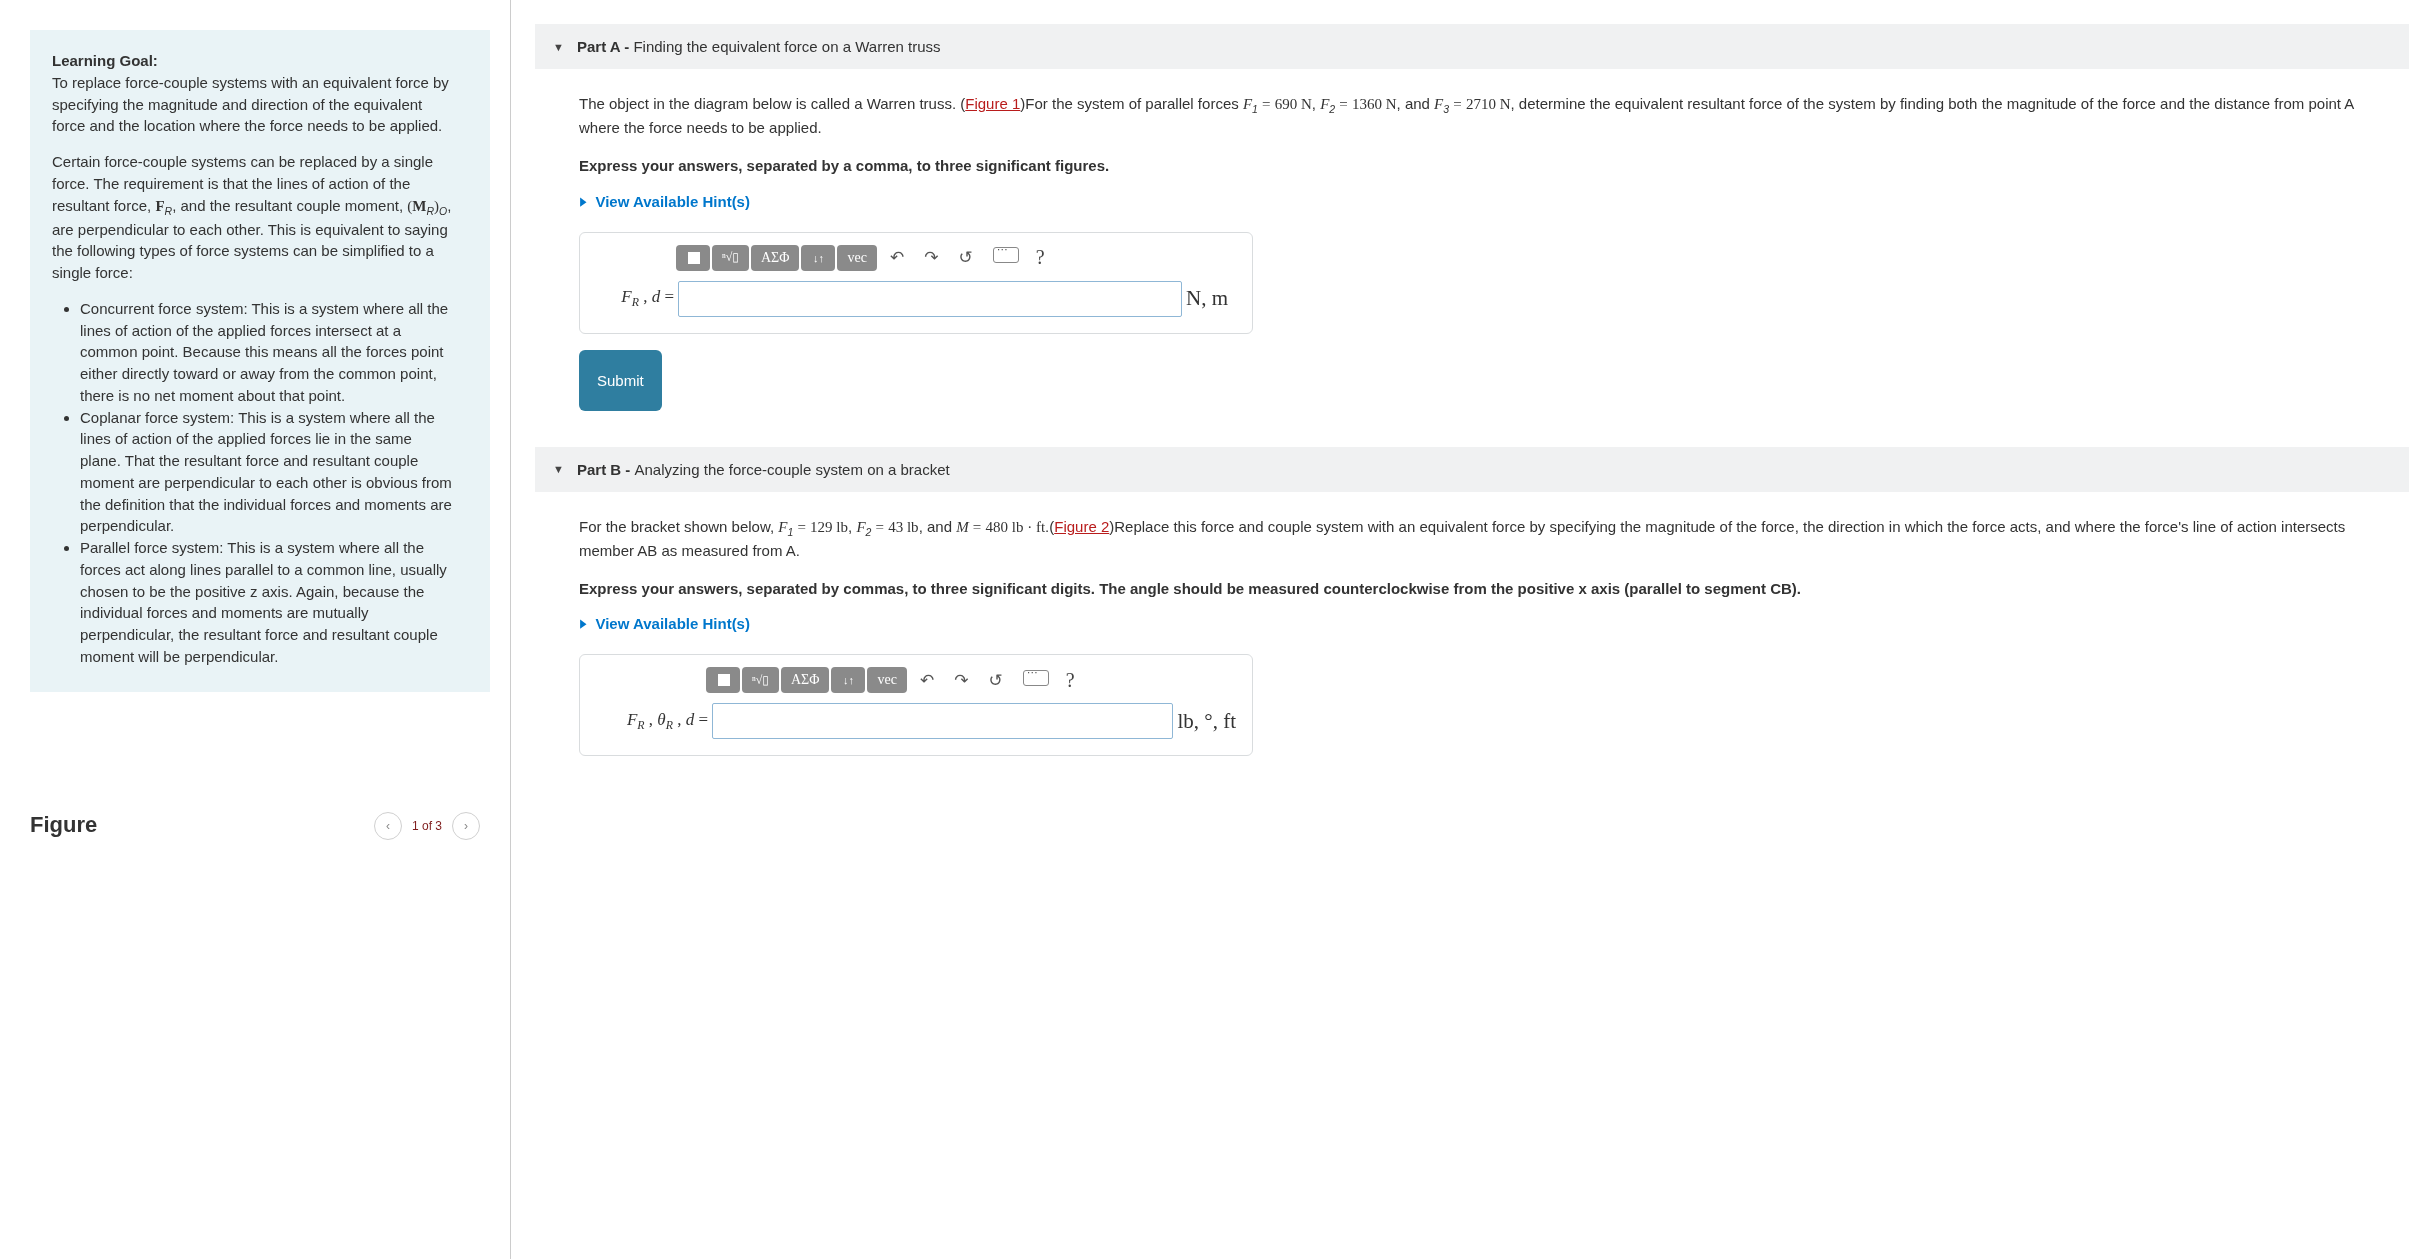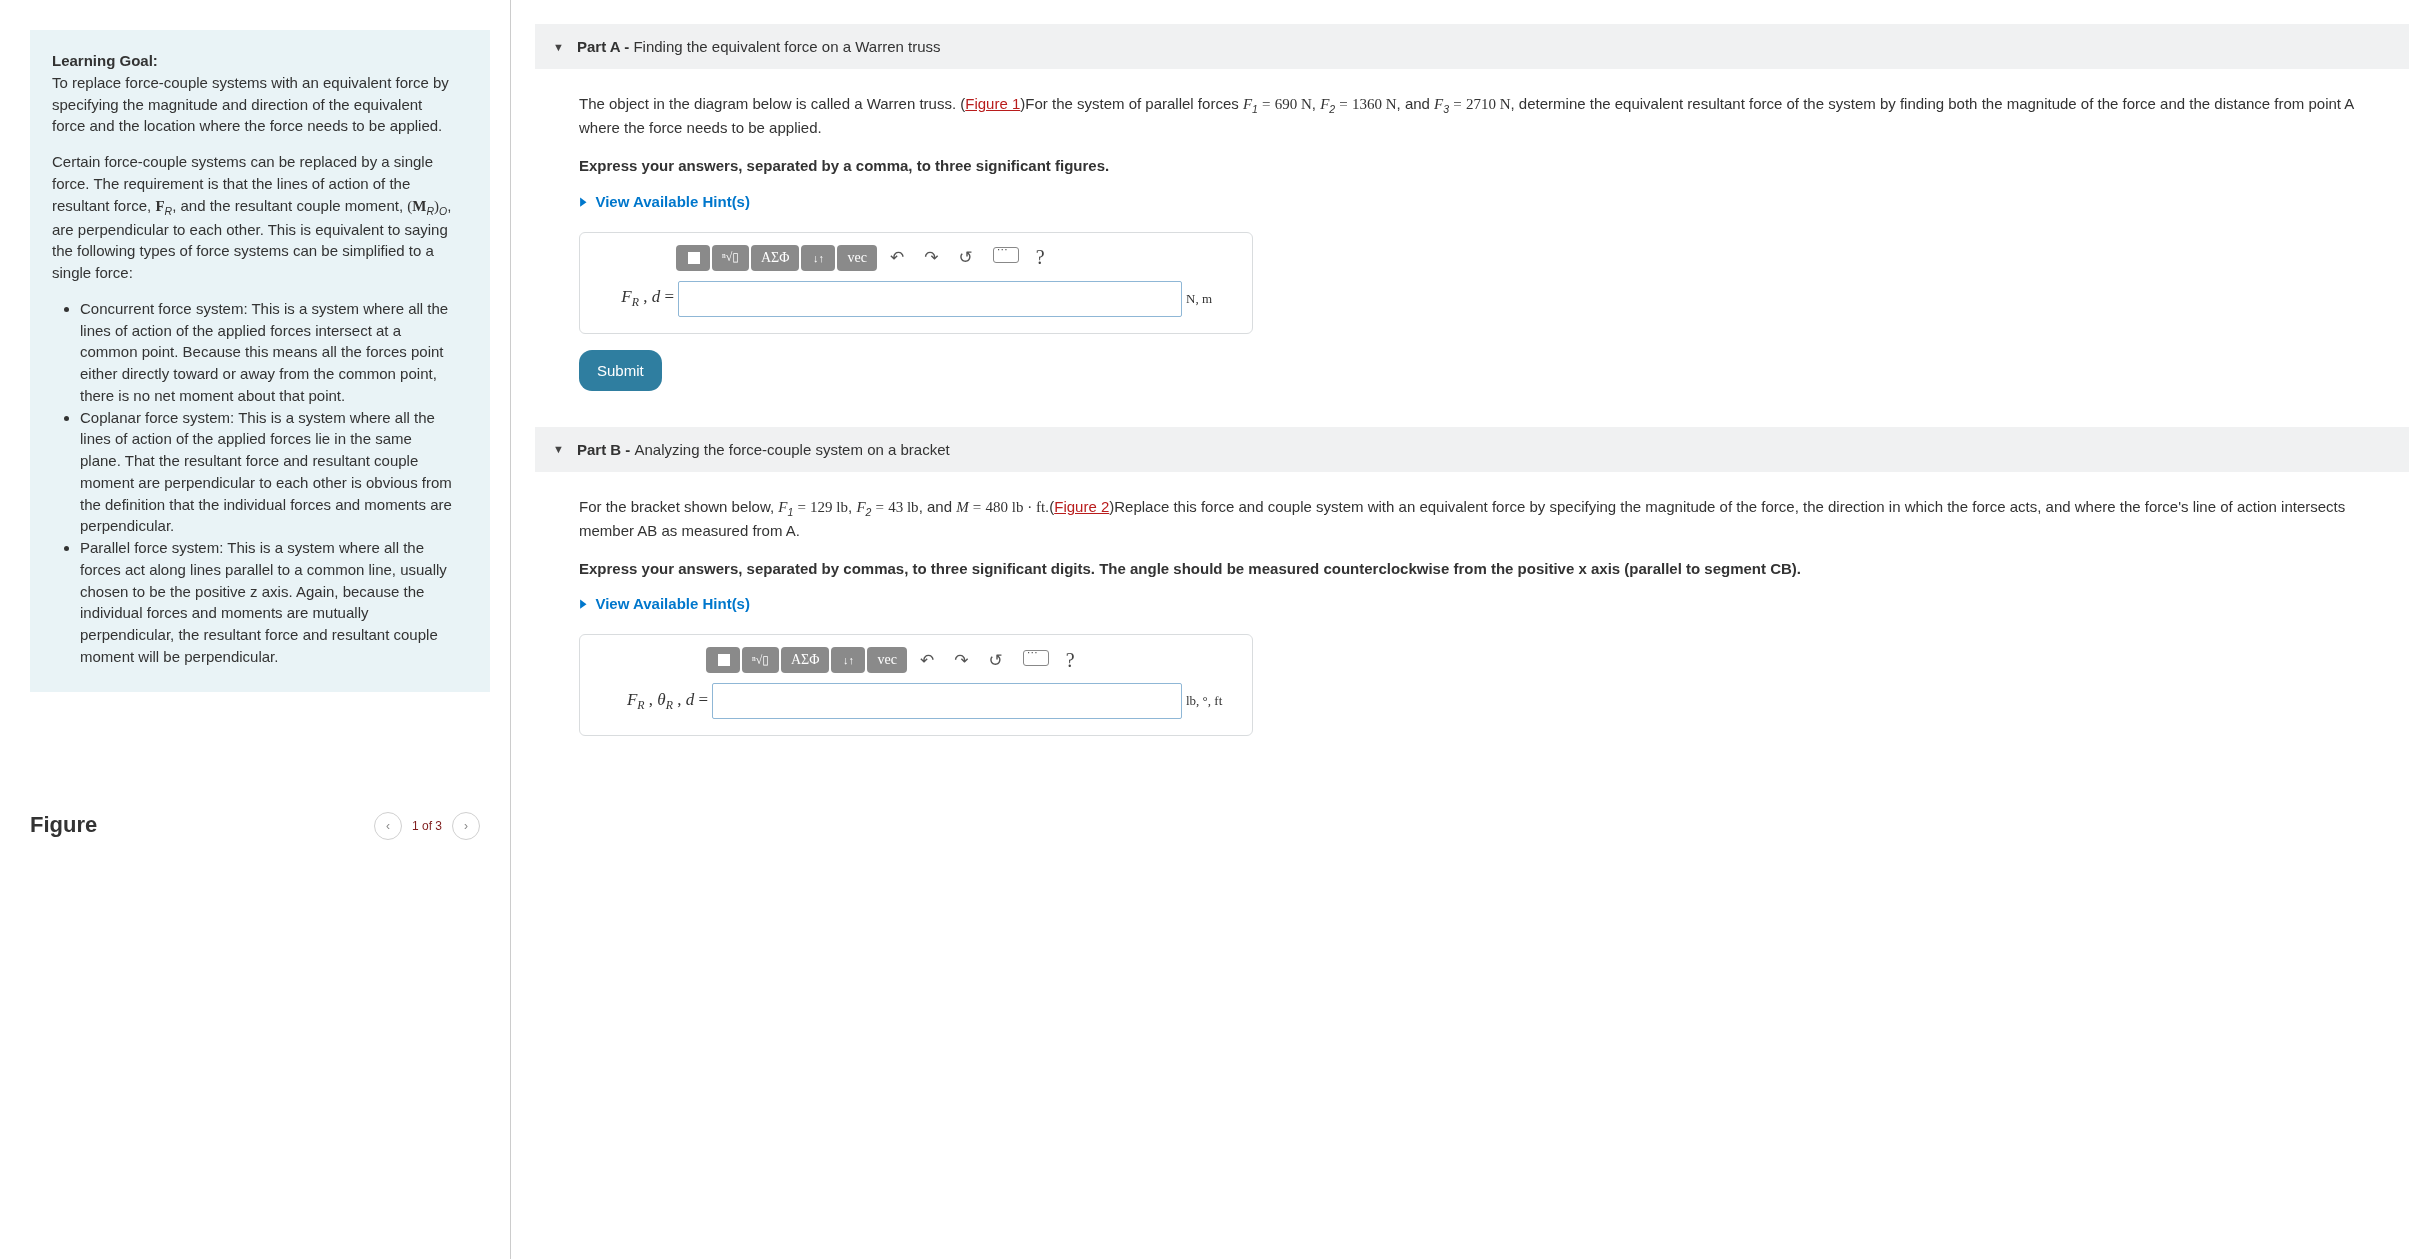--- a/index.html
+++ b/index.html
@@ -43,22 +43,22 @@
   .tl-btn.square{background:#8a8a8a;position:relative}
   .tl-btn.square::after{content:"";display:inline-block;width:12px;height:12px;background:#fff;margin-left:2px}
   .tl-btn.radical{font-size:12px}
   .tl-ctl{color:#555;font-size:17px;cursor:pointer;padding:0 7px}
   .tl-kb{border:1px solid #888;border-radius:3px;width:24px;height:14px;display:inline-block;position:relative}
   .tl-kb::after{content:"⋯";position:absolute;top:-5px;left:3px;font-size:11px;letter-spacing:1px}
   .tl-q{font-size:20px;color:#444;font-family:Georgia,serif;margin-left:4px}
   .ans-row{display:flex;align-items:center;gap:4px}
   .ans-lbl{font-family:Georgia,"Times New Roman",serif;font-size:17px;white-space:nowrap;min-width:78px;text-align:right}
   .ans-input{flex:1;border:1px solid #8fb7d6;border-radius:2px;height:34px;background:#fff}
-  .ans-unit{font-family:Georgia,"Times New Roman",serif;font-size:13px;white-space:nowrap;min-width:50px}
-  .submit-btn{background:#2f7ea0;color:#fff;border:none;border-radius:13px;padding:12px 18px;font-size:15px;cursor:pointer;margin-left:0}
+  .ans-unit{font-family:Georgia,"Times New Roman",serif;font-size:21px;white-space:nowrap;min-width:50px}
+  .submit-btn{background:#2f7ea0;color:#fff;border:none;border-radius:6px;padding:22px 18px;font-size:15px;cursor:pointer;margin-left:0}
   
 </style>
 </head>
 <body>
 
 <div class="page">
 
   <div class="left-col">
     <div class="lg-box">
       <p class="lg-p">

